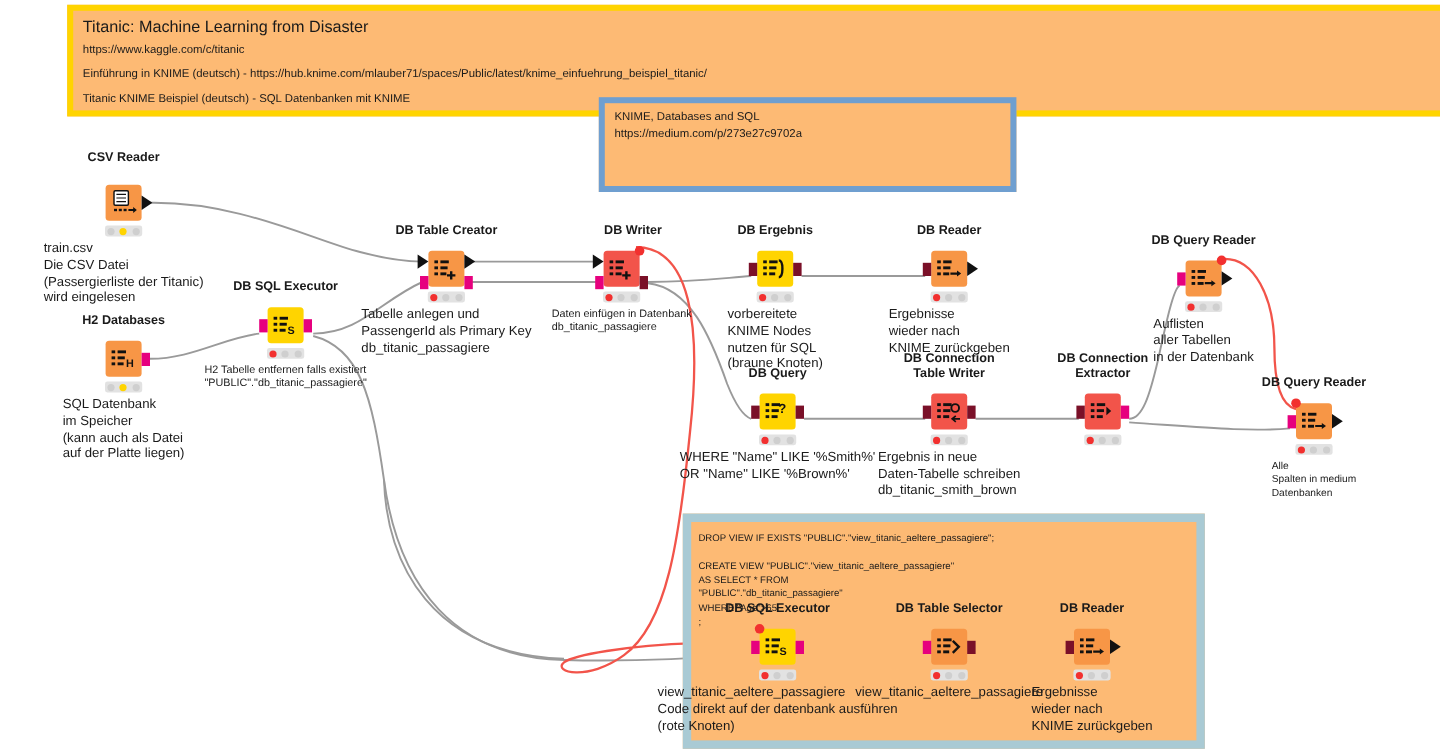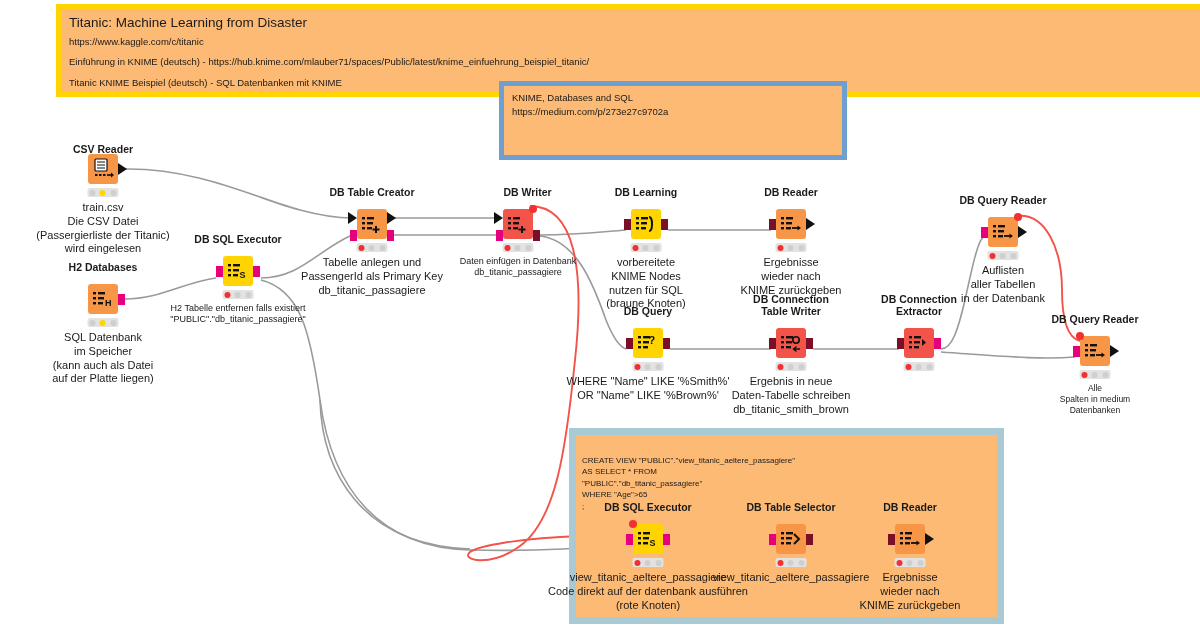--- a/index.html
+++ b/index.html
@@ -48,21 +48,21 @@
   .node .status{
     position:absolute;left:50%;transform:translateX(-50%);top:19px;
     width:31px;height:9px;background:#e2e2e2;border-radius:2px;
     display:flex;align-items:center;justify-content:space-around;
   }
   .node .status i{width:6px;height:6px;border-radius:50%;background:#cfcfcf;display:block;}
   .node .status i.red{background:#f2302f;}
   .node .status i.yellow{background:#ffd400;}
   .node .label{
     position:absolute;left:50%;transform:translateX(-50%);top:32px;
-    white-space:nowrap;text-align:center;font-size:11px;color:#1a1a1a;line-height:1.25;
+    white-space:nowrap;text-align:left;font-size:11px;color:#1a1a1a;line-height:1.25;
   }
   .node .label.small{font-size:8.5px;line-height:1.3;}
   .node .label.tiny{font-size:9px;line-height:1.25;}
   .node .fvport{position:absolute;width:8px;height:8px;border-radius:50%;background:#f2302f;top:-19px;left:11px;}
 </style>
 </head>
 <body>
 
 <div id="canvas">
 
@@ -124,33 +124,34 @@
   <div class="anno blue" style="left:478px;top:81px;width:348px;height:79px;">
     <div class="anno-body" style="padding:5px 8px;">
       <div class="blue-l1">KNIME, Databases and SQL</div>
       <div class="blue-l1">https://medium.com/p/273e27c9702a</div>
     </div>
   </div>
 
   <div class="anno steel" style="left:548px;top:428px;width:435px;height:196px;">
     <div class="anno-body" style="padding:8px 6px;">
       <div id="sql-text">
+          <div class="sql-line">DROP VIEW IF EXISTS "PUBLIC"."view_titanic_aeltere_passagiere";</div>
           <div class="sql-line">&nbsp;</div>
           <div class="sql-line">CREATE VIEW "PUBLIC"."view_titanic_aeltere_passagiere"</div>
           <div class="sql-line">AS SELECT * FROM</div>
           <div class="sql-line">"PUBLIC"."db_titanic_passagiere"</div>
           <div class="sql-line">WHERE "Age"&gt;65</div>
           <div class="sql-line">;</div>
         </div>
     </div>
   </div>
 
   <div id="nodes-layer">
       <div class="node" style="left: 103px; top: 169px;">
-        <div class="title" style="bottom: 14px;">
+        <div class="title" style="bottom: 32px;">
           <div>CSV Reader</div>
         </div>
         <div class="body" style="background: rgb(247, 150, 70);">
           <svg class="glyph" viewBox="0 0 30 30" xmlns="http://www.w3.org/2000/svg">
             <rect x="7" y="5" width="12" height="12" rx="1" fill="#fff" stroke="#111" stroke-width="1.2"></rect>
         <path d="M9 8h8M9 11h8M9 14h8" stroke="#111" stroke-width="1"></path>
         <rect x="7" y="20" width="2.5" height="2" fill="#111"></rect>
             <rect x="11" y="20" width="2.5" height="2" fill="#111"></rect>
             <rect x="15" y="20" width="2.5" height="2" fill="#111"></rect>
         <path d="M19 21h5" stroke="#111" stroke-width="1.6"></path>
@@ -279,21 +280,21 @@
           <i></i>
           <i></i>
         </div>
         <div class="label tiny">
           <div>Daten einfügen in Datenbank</div>
           <div>db_titanic_passagiere</div>
         </div>
       </div>
       <div class="node" style="left: 646px; top: 224px;">
         <div class="title" style="bottom: 26px;">
-          <div>DB Learning</div>
+          <div>DB Ergebnis</div>
         </div>
         <div class="body" style="background: rgb(255, 212, 0);">
           <svg class="glyph" viewBox="0 0 30 30" xmlns="http://www.w3.org/2000/svg">
             <rect x="5" y="8" width="3" height="2.4" fill="#111"></rect>
                 <rect x="5" y="13" width="3" height="2.4" fill="#111"></rect>
                 <rect x="5" y="18" width="3" height="2.4" fill="#111"></rect>
                 <rect x="10" y="8" width="7" height="2.4" fill="#111"></rect>
                 <rect x="10" y="13" width="6" height="2.4" fill="#111"></rect>
                 <rect x="10" y="18" width="5" height="2.4" fill="#111"></rect>
             <path d="M18 8c4 0 4 14 0 14" stroke="#111" stroke-width="2" fill="none"></path>

